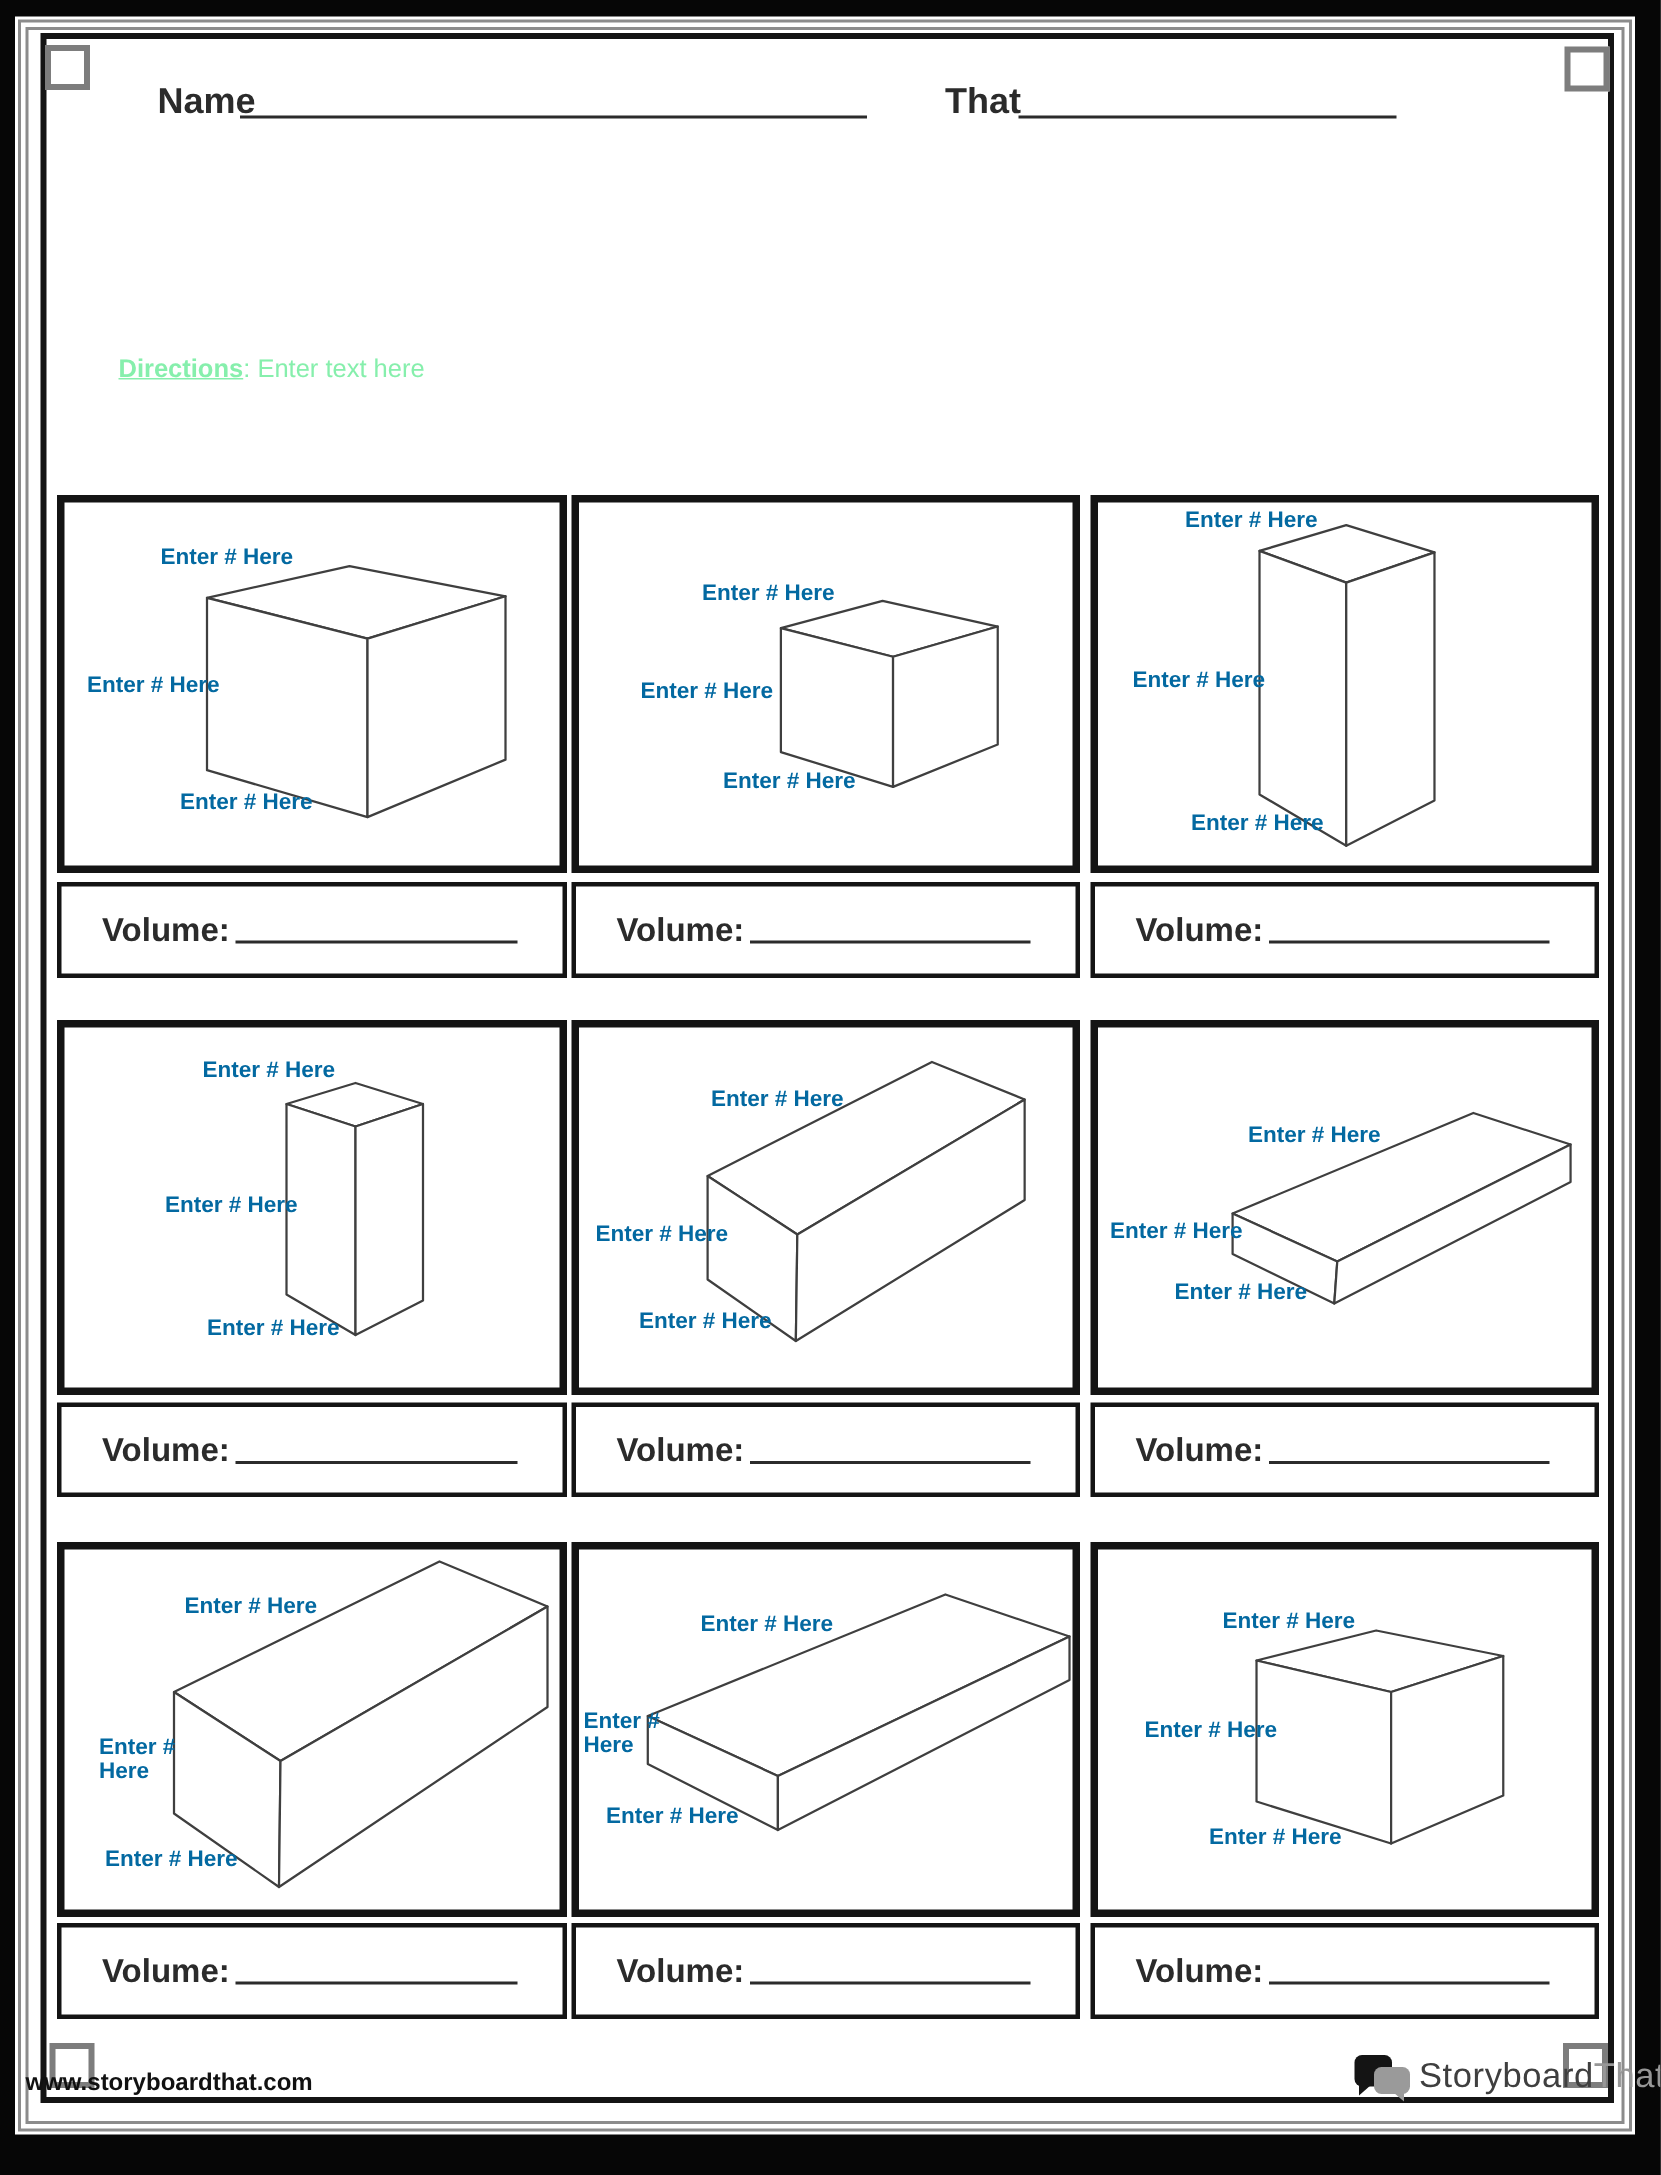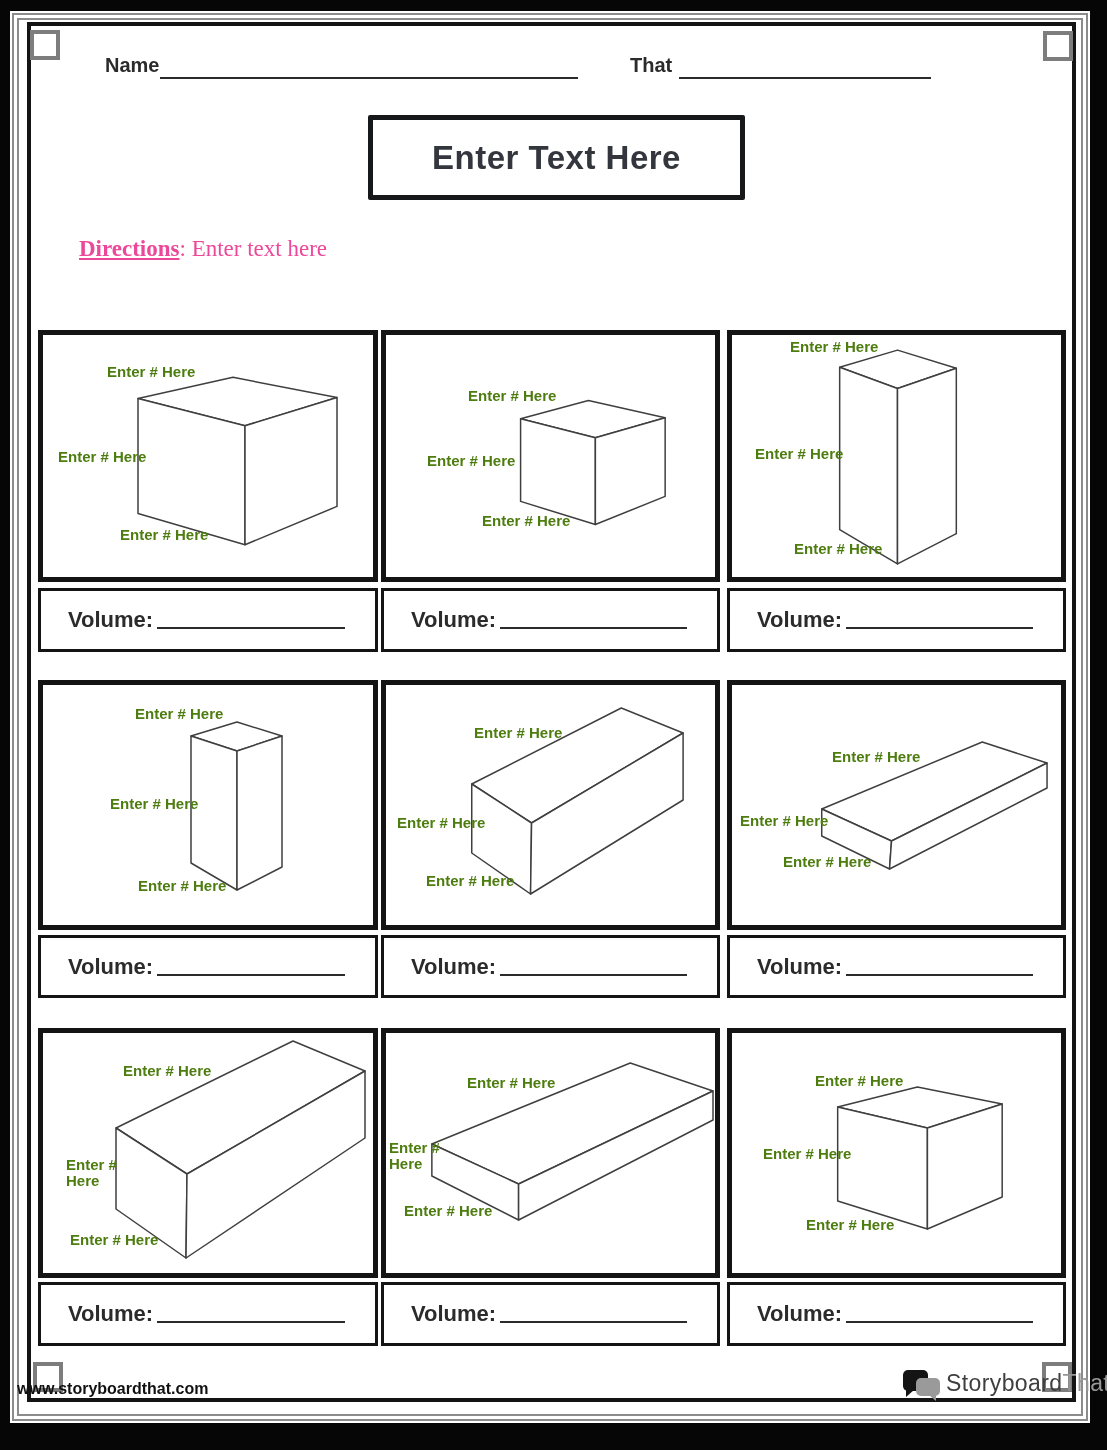--- a/index.html
+++ b/index.html
@@ -3,36 +3,36 @@
 <meta charset="utf-8">
 <style>
   html,body{margin:0;padding:0;background:#000;}
   #page{position:relative;width:1107px;height:1450px;background:#060606;overflow:hidden;
         font-family:"Liberation Sans","DejaVu Sans",sans-serif;color:#222;}
   .sheet{position:absolute;left:10px;top:11px;width:1080px;height:1412px;background:#fff;}
   .gray-outer{position:absolute;inset:2px;border:2px solid #8c8c8c;}
   .gray-inner{position:absolute;inset:7px;border:2px solid #8c8c8c;}
   .black-frame{position:absolute;left:17px;top:11px;right:14px;bottom:21px;border:4px solid #141414;background:#fff;}
   .regmark{position:absolute;width:22px;height:22px;border:4px solid #7d7d7d;background:#fff;}
-  .hdr-label{position:absolute;font-size:20px;font-weight:bold;color:#2b2b2b;}
+  .hdr-label{position:absolute;font-size:24px;font-weight:bold;color:#2b2b2b;}
   .hdr-line{position:absolute;border-top:2px solid #2b2b2b;}
   .title-box{position:absolute;left:368px;top:115px;width:367px;height:75px;border:5px solid #17181a;
              border-radius:2px;display:flex;align-items:center;justify-content:center;background:#fff;
              box-shadow:0 0 0 1px #fff inset;}
   .title-text{font-size:33px;font-weight:bold;color:#33373d;letter-spacing:.5px;}
-  .directions{position:absolute;left:79px;top:236px;font-size:23px;color:#ec4899;font-family:Liberation Serif, serif;}
+  .directions{position:absolute;left:79px;top:236px;font-size:17px;color:#86efac;}
   .directions b{font-weight:bold;text-decoration:underline;}
   .shape-cell{position:absolute;background:#fff;border:5px solid #141414;}
   .vol-cell{position:absolute;background:#fff;border:3px solid #141414;display:flex;align-items:center;
             padding:0 30px 0 27px;box-sizing:border-box;}
   .vol-label{font-size:22px;font-weight:bold;color:#2b2b2b;white-space:nowrap;}
   .vol-line{flex:1;margin-left:4px;border-bottom:2px solid #2b2b2b;transform:translateY(8px);height:0;}
   .prism{position:absolute;inset:0;width:100%;height:100%;}
   .prism polygon{fill:#ffffff;stroke:#3f3f3f;stroke-width:1.5;stroke-linejoin:round;}
-  .dim{position:absolute;font-size:15px;font-weight:bold;color:#4d7c0f;white-space:nowrap;line-height:1.08;}
+  .dim{position:absolute;font-size:15px;font-weight:bold;color:#0369a1;white-space:nowrap;line-height:1.08;}
   .dim.wrap{white-space:normal;width:62px;}
   .footer-url{position:absolute;left:17px;top:1380px;font-size:16px;font-weight:bold;color:#111;z-index:5;}
   .logo{position:absolute;left:903px;top:1366px;height:34px;display:flex;align-items:center;z-index:5;}
   .bubble-black{position:relative;width:25px;height:21px;background:#141414;border-radius:5px;margin-top:-6px;}
   .bubble-black:after{content:"";position:absolute;left:3px;bottom:-6px;border-left:8px solid #141414;
                       border-bottom:7px solid transparent;}
   .bubble-gray{position:relative;width:24px;height:18px;background:#9a9a9a;border-radius:5px;
                margin-left:-12px;margin-top:8px;}
   .bubble-gray:after{content:"";position:absolute;right:4px;bottom:-5px;border-right:7px solid #9a9a9a;
                      border-bottom:6px solid transparent;}
@@ -52,23 +52,20 @@
   <div class="regmark" style="left:30px;top:30px;"></div>
   <div class="regmark" style="left:1043px;top:31px;"></div>
   <div class="regmark" style="left:33px;top:1362px;"></div>
   <div class="regmark" style="left:1042px;top:1362px;"></div>
 
   <div class="hdr-label" style="left:105px;top:54px;">Name</div>
   <div class="hdr-line" style="left:160px;top:77px;width:418px;"></div>
   <div class="hdr-label" style="left:630px;top:54px;">That</div>
   <div class="hdr-line" style="left:679px;top:77px;width:252px;"></div>
 
-  <div class="title-box">
-    <span class="title-text">Enter Text Here</span>
-  </div>
 
   <div class="directions"><b>Directions</b><span>: Enter text here</span></div>
 
   <div class="shape-cell" style="left:38px;top:330px;width:330px;height:242px;">
     <svg class="prism" viewBox="0 0 330 240" preserveAspectRatio="none">
       <polygon points="95,63 190,42 294,62 202,90"></polygon>
       <polygon points="95,63 202,90 202,208 95,177"></polygon>
       <polygon points="202,90 294,62 294,170 202,208"></polygon>
     </svg>
     <div class="dim" style="left:64px;top:29px;">Enter # Here</div>

